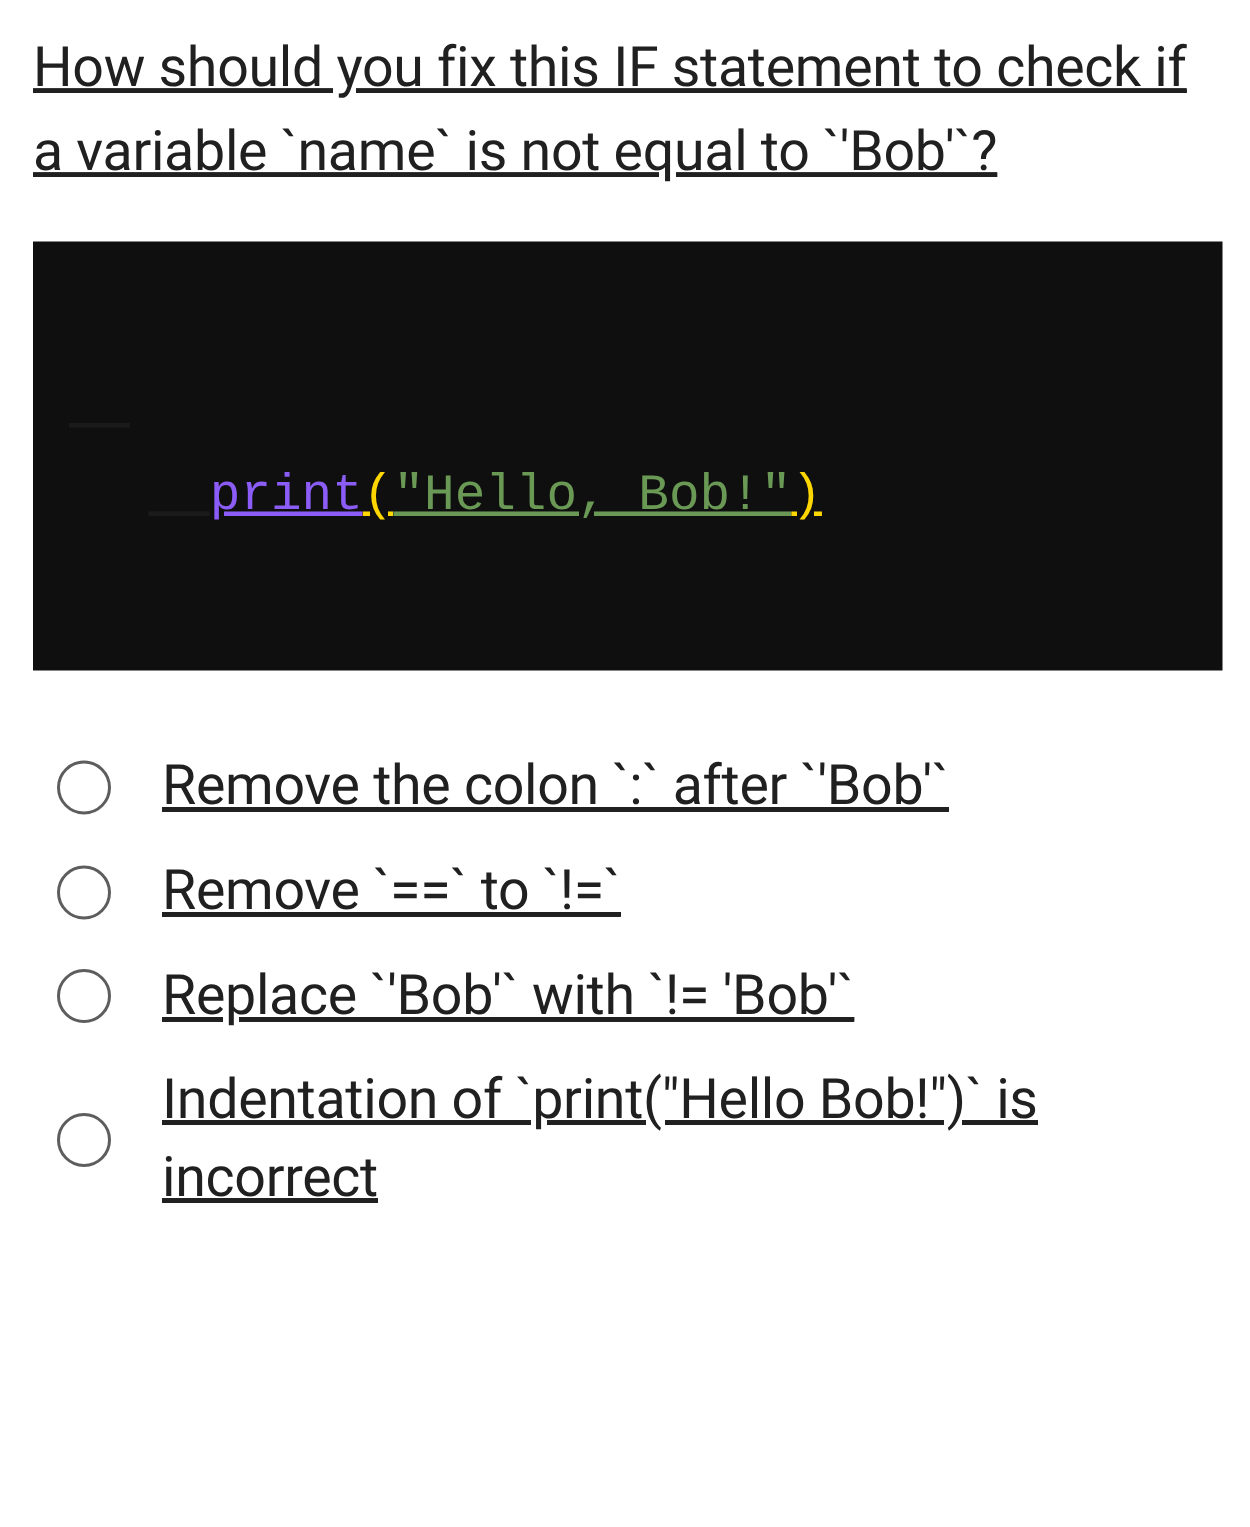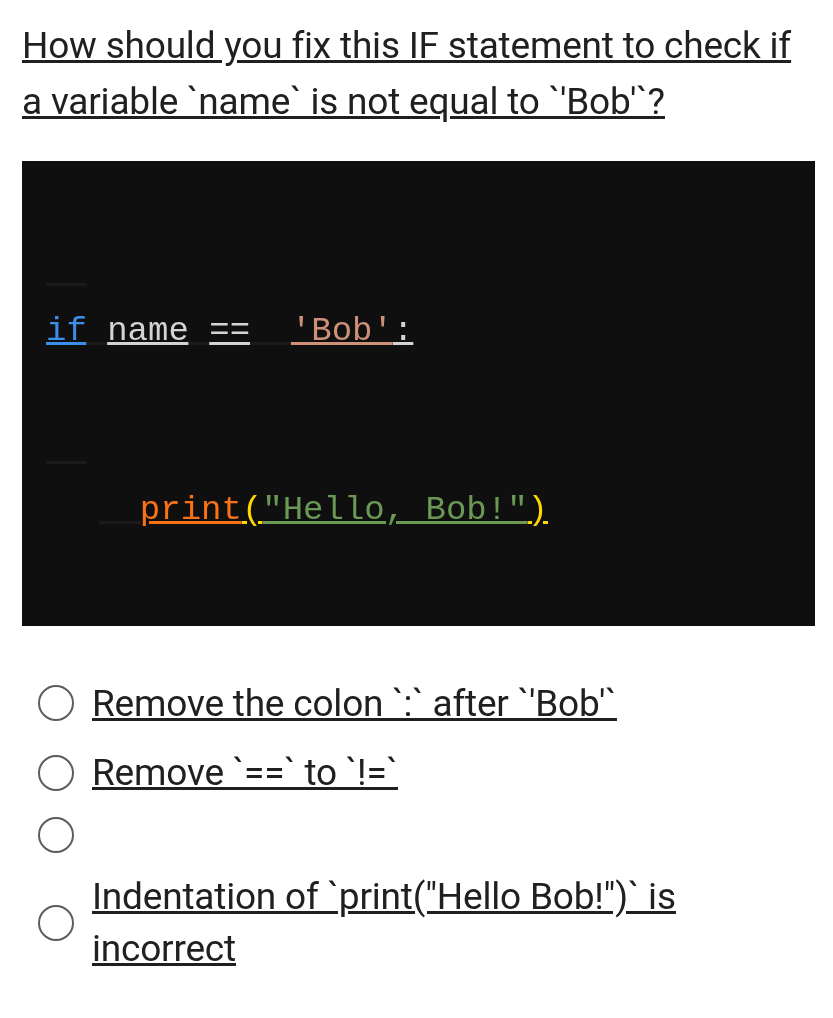--- a/index.html
+++ b/index.html
@@ -34,35 +34,35 @@
       font-weight: 500;
     }
     .code-line {
       display: block;
     }
     .tok-keyword { color: #3b8eea; }
     .tok-ident { color: #d4d4d4; }
     .tok-op { color: #d4d4d4; }
     .tok-string { color: #ce9178; }
     .tok-string-green { color: #6a9955; }
-    .tok-func { color: #f97316; }
+    .tok-func { color: #8b5cf6; }
     .tok-paren-yellow { color: #ffd700; }
     .tok-punct { color: #d4d4d4; }
     .code-indent { display: inline-block; width: 2.6ch; }
 
     .options {
       display: flex;
       flex-direction: column;
       gap: 18px;
       padding-left: 16px;
     }
     .option {
       display: flex;
       align-items: center;
-      gap: 18px;
+      gap: 34px;
     }
     .radio {
       flex-shrink: 0;
       width: 36px;
       height: 36px;
       border: 2.5px solid #5d5d5d;
       border-radius: 50%;
       background: #ffffff;
       cursor: pointer;
     }
@@ -72,33 +72,33 @@
       color: #202020;
       letter-spacing: -0.2px;
     }
   </style>
 </head>
 <body>
 
 <div class="question-text">How should you fix this IF statement to check if a variable `name` is not equal to `'Bob'`?</div>
 
 <div class="code-block">
-  <span class="code-line"><span class="tok-keyword">if</span> <span class="tok-ident">name</span> <span class="tok-op">==</span>  <span class="tok-string">'Bob'</span><span class="tok-punct">:</span></span>
   <span class="code-line"><span class="code-indent"></span>  <span class="tok-func">print</span><span class="tok-paren-yellow">(</span><span class="tok-string-green">"Hello, Bob!"</span><span class="tok-paren-yellow">)</span></span>
 </div>
 
 <div class="options">
   <div class="option">
     <div class="radio"></div>
     <div class="option-label">Remove the colon `:` after `'Bob'`</div>
   </div>
   <div class="option">
     <div class="radio"></div>
     <div class="option-label">Remove `==` to `!=`</div>
   </div>
   <div class="option">
     <div class="radio"></div>
+    <div class="option-label">Replace `'Bob'` with `!= 'Bob'`</div>
   </div>
   <div class="option">
     <div class="radio"></div>
     <div class="option-label">Indentation of `print("Hello Bob!")` is incorrect</div>
   </div>
 </div>
 
 </body></html>

